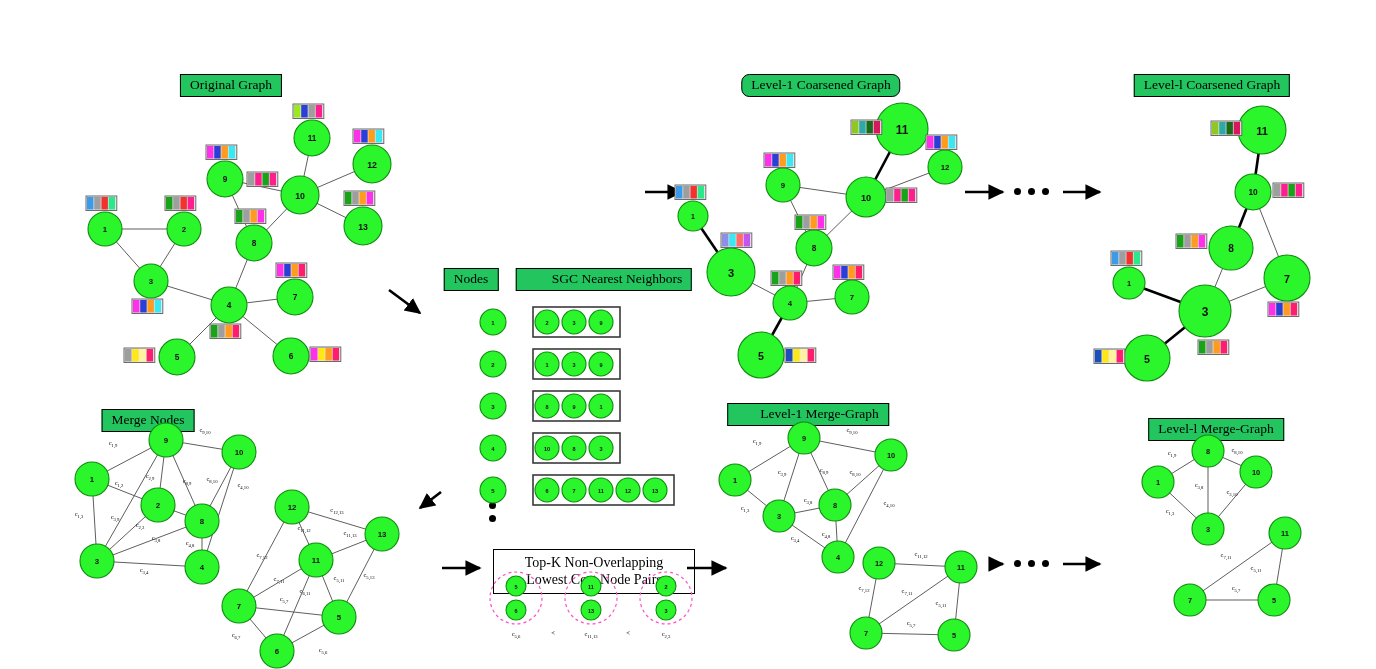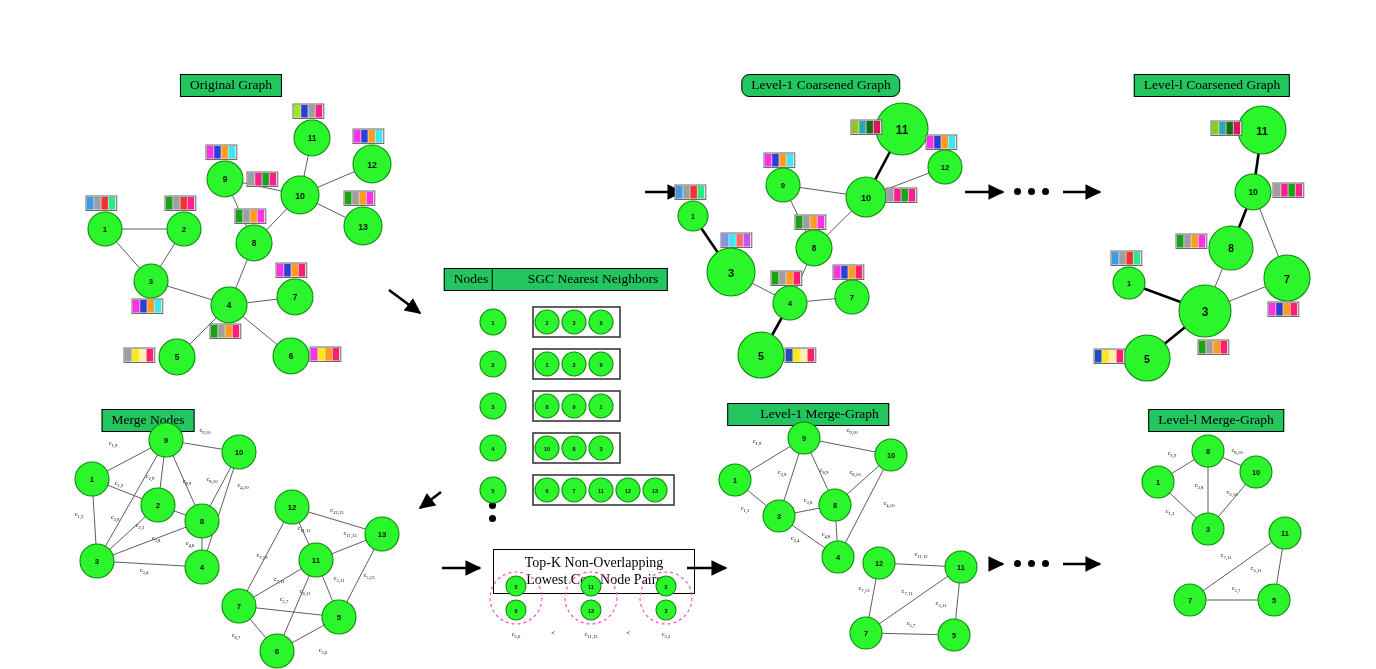--- a/index.html
+++ b/index.html
@@ -22,25 +22,25 @@
   .dots i{width:7px;height:7px;border-radius:50%;background:#000;display:block;}
   .vdots{position:absolute;display:flex;flex-direction:column;gap:6px;align-items:center;}
   .vdots i{width:7px;height:7px;border-radius:50%;background:#000;display:block;}
 </style>
 </head>
 <body>
 
 <div class="ttl" style="left:231px;top:74px;">Original Graph</div>
 <div class="ttl" style="left:148px;top:409px;">Merge Nodes</div>
 <div class="ttl" style="left:471px;top:268px;">Nodes</div>
-<div class="ttl" style="left:580px;top:268px;padding-left:35px;">SGC Nearest Neighbors</div>
+<div class="ttl" style="left:604px;top:268px;padding-left:35px;">SGC Nearest Neighbors</div>
 <div class="ttl" style="left:821px;top:74px;border-radius:8px;">Level-1 Coarsened Graph</div>
 <div class="ttl" style="left:1212px;top:74px;text-align:right;">Level-l Coarsened Graph</div>
 <div class="ttl" style="left:808px;top:403px;padding-left:32px;">Level-1 Merge-Graph</div>
-<div class="ttl" style="left:1216px;top:409px;">Level-l Merge-Graph</div>
+<div class="ttl" style="left:1216px;top:418px;">Level-l Merge-Graph</div>
 
 <div style="position:absolute;left:485px;top:549px;width:196px;border:1.6px solid #000;
             background:#fff;text-align:center;font-size:14px;line-height:1.22;
             padding:4px 2px 5px 2px;margin-left:8px;">
   <div>Top-K Non-Overlapping</div>
   <div>Lowest Cost Node Pairs</div>
 </div>
 
 <div class="vdots" style="left:489px;top:489px;">
   <i></i>

